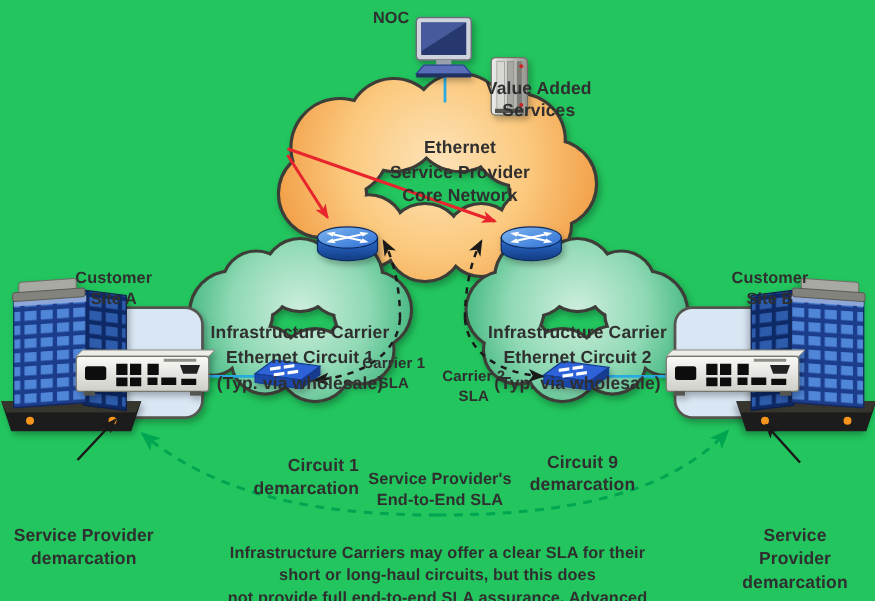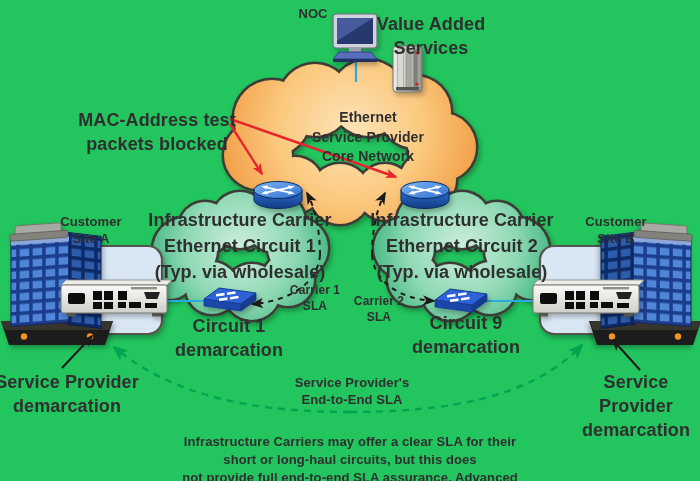--- a/index.html
+++ b/index.html
@@ -8,21 +8,21 @@
     font-family:"Liberation Sans", sans-serif;
   }
   .stage svg{position:absolute;left:0;top:0;}
   .lbl{
     position:absolute;white-space:pre-line;text-align:center;
     color:var(--text,#2f2f2f);font-weight:600;line-height:1.32;
     transform:translateX(-50%);pointer-events:none;letter-spacing:.1px;
   }
   .s14{font-size:14px;line-height:1.4;margin-left:16px;}
   .s13{font-size:13px;}
-  .s125{font-size:18px;}
+  .s125{font-size:14px;margin-top:48px;}
   .s12{font-size:12px;}
   .caption{font-size:13px;line-height:1.4;font-weight:600;}
   
   .stroke-pass{stroke:var(--ink,#3d3d38);stroke-width:5;stroke-linejoin:round;}
   .no-stroke{stroke:none;}
   .orange-fill{fill:url(#gradOrange);}
   .greenL-fill{fill:url(#gradGreenL);}
   .greenR-fill{fill:url(#gradGreenR);}
   .cyan{stroke:var(--link-cyan,#29abe2);stroke-width:2.2;fill:none;}
   .redline{stroke:var(--red,#e8242d);stroke-width:2.4;fill:none;}
@@ -282,33 +282,31 @@
   <line x1="62" y1="368" x2="92" y2="336" class="blackline" marker-end="url(#ahBlk)"></line>
   <line x1="640" y1="370" x2="613" y2="340" class="blackline" marker-end="url(#ahBlk)"></line>
 </svg>
 
 <div class="lbl s13" style="left:313px;top:5px;">NOC</div>
 <div class="lbl s125" style="left:431px;top:13px;">Value Added
 Services</div>
 <div class="lbl s14" style="left:352px;top:108px;">Ethernet
 Service Provider
 Core Network</div>
-<div class="lbl s125" style="left:157px;top:109px;">MAC-Address test
-packets blocked</div>
 <div class="lbl s125" style="left:240px;top:207px;line-height:1.45;">Infrastructure Carrier
 Ethernet Circuit 1
 (Typ. via wholesale)</div>
 <div class="lbl s125" style="left:462px;top:207px;line-height:1.45;">Infrastructure Carrier
 Ethernet Circuit 2
 (Typ. via wholesale)</div>
 <div class="lbl s13" style="left:91px;top:213px;">Customer
 Site A</div>
 <div class="lbl s13" style="left:616px;top:213px;">Customer
 Site B</div>
-<div class="lbl s125" style="left:229px;top:315px;">Circuit 1
+<div class="lbl s125" style="left:245px;top:315px;text-align:right;">Circuit 1
 demarcation</div>
 <div class="lbl s125" style="left:466px;top:312px;">Circuit 9
 demarcation</div>
 <div class="lbl s12" style="left:315px;top:283px;">Carrier 1
 SLA</div>
 <div class="lbl s12" style="left:379px;top:294px;">Carrier 2
 SLA</div>
 <div class="lbl s125" style="left:67px;top:371px;">Service Provider
 demarcation</div>
 <div class="lbl s125" style="left:636px;top:371px;">Service Provider

